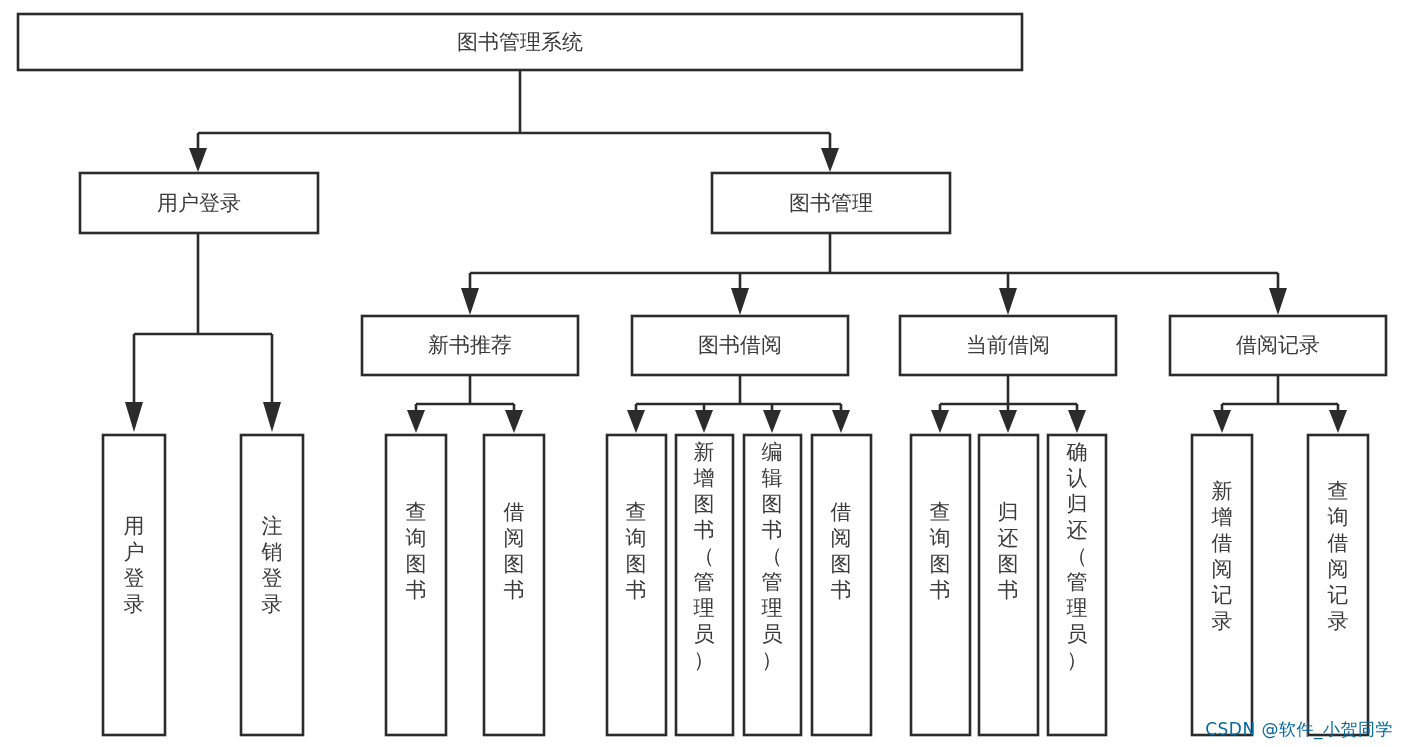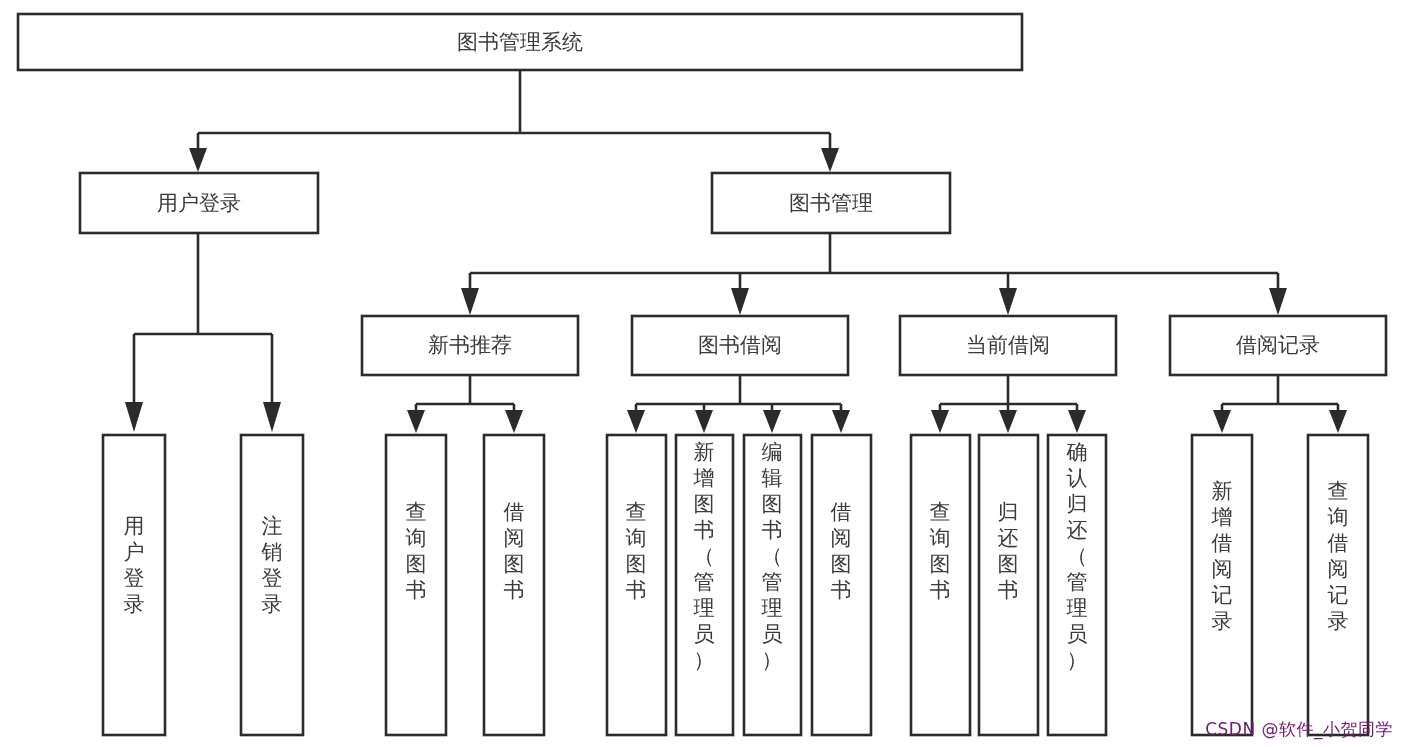--- a/index.html
+++ b/index.html
@@ -55,21 +55,21 @@
     font-family: "DejaVu Sans", "Liberation Sans", sans-serif;
     font-size: 21px;
     text-anchor: middle;
   }
   .watermark {
     position: absolute;
     right: 12px;
     bottom: 6px;
     font-family: "DejaVu Sans", "Liberation Sans", sans-serif;
     font-size: 17px;
-    color: #701a75;
+    color: #0369a1;
     letter-spacing: 0.5px;
     white-space: nowrap;
     pointer-events: none;
   }
 </style>
 </head>
 <body>
 
 <div id="diagram-root">
 

